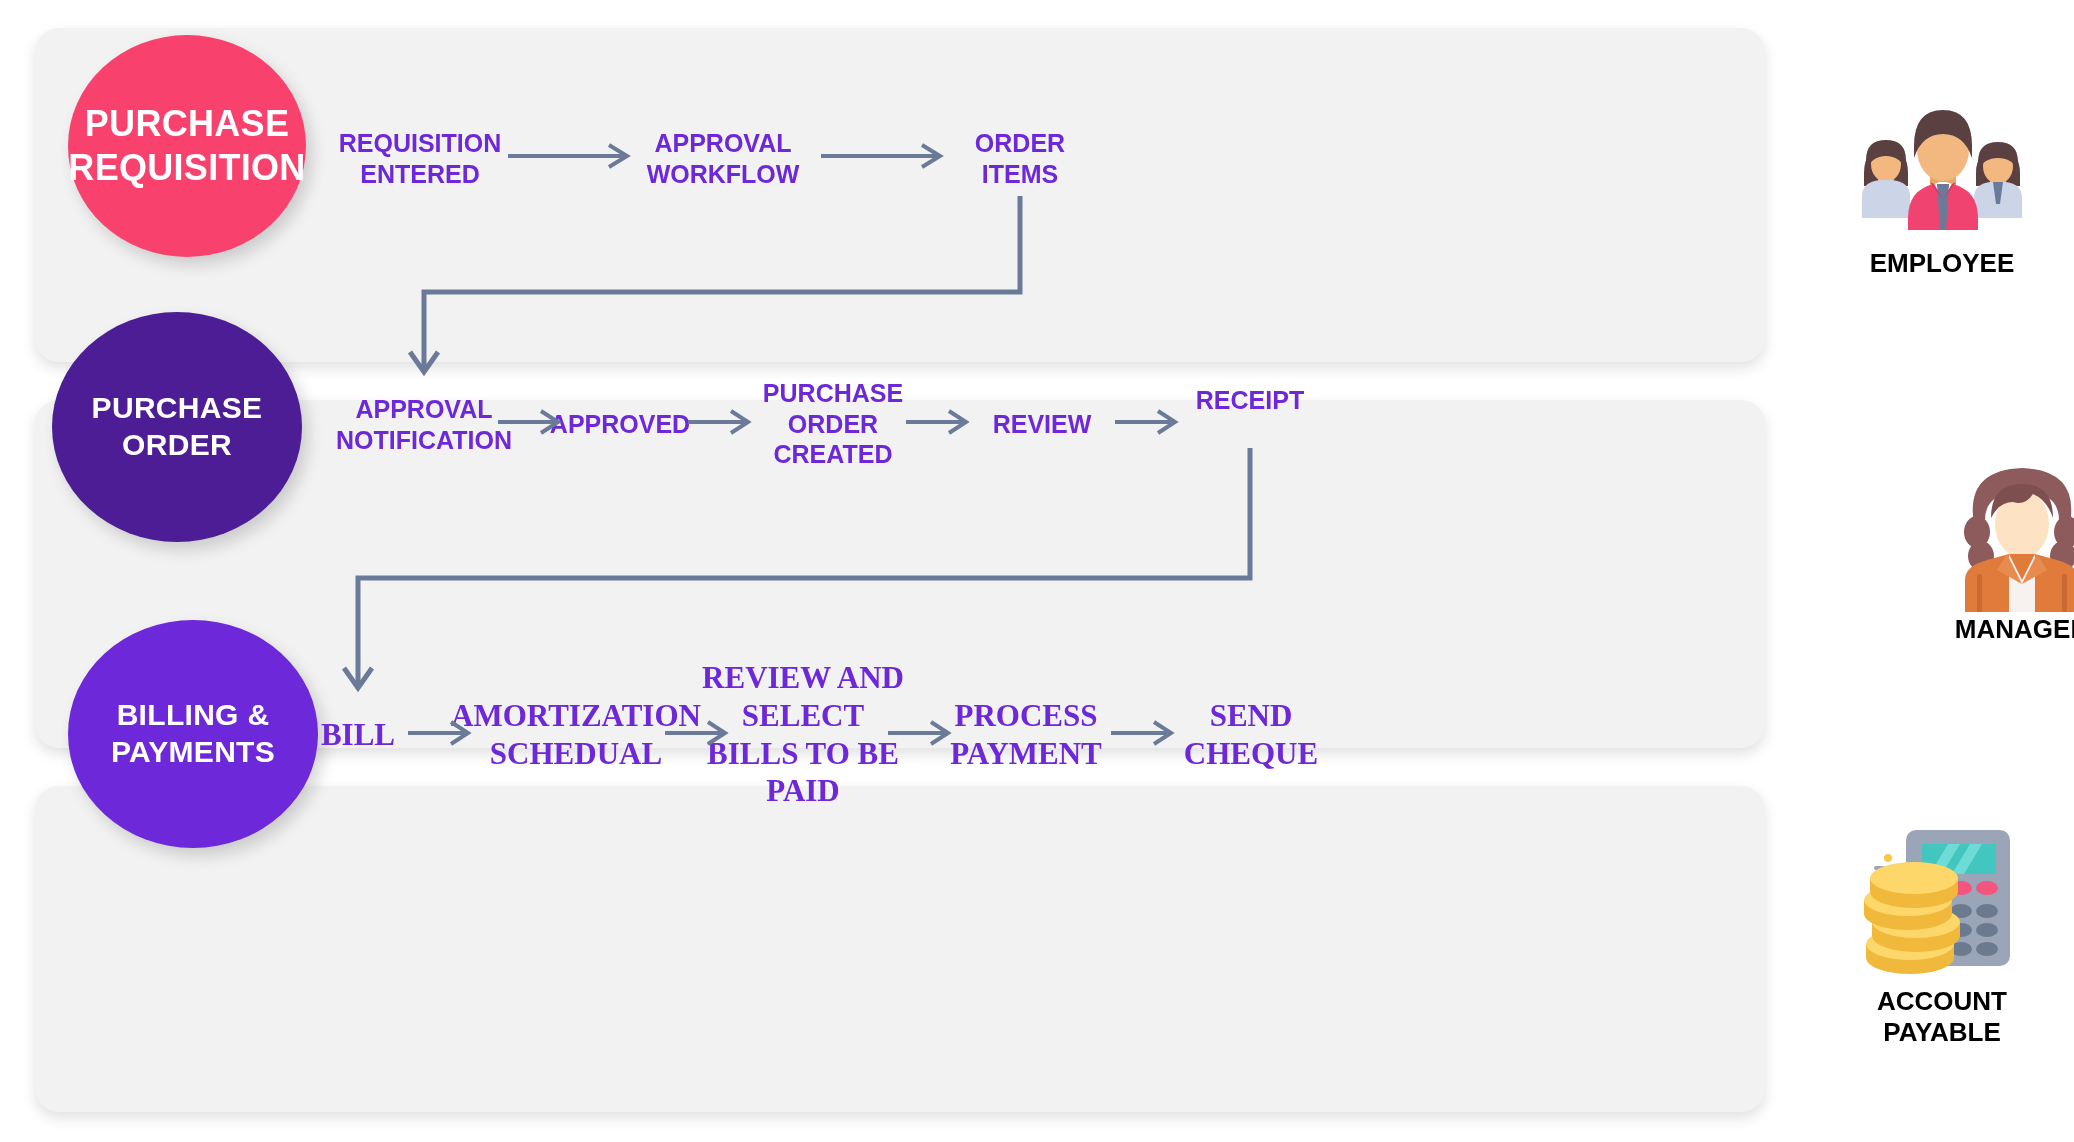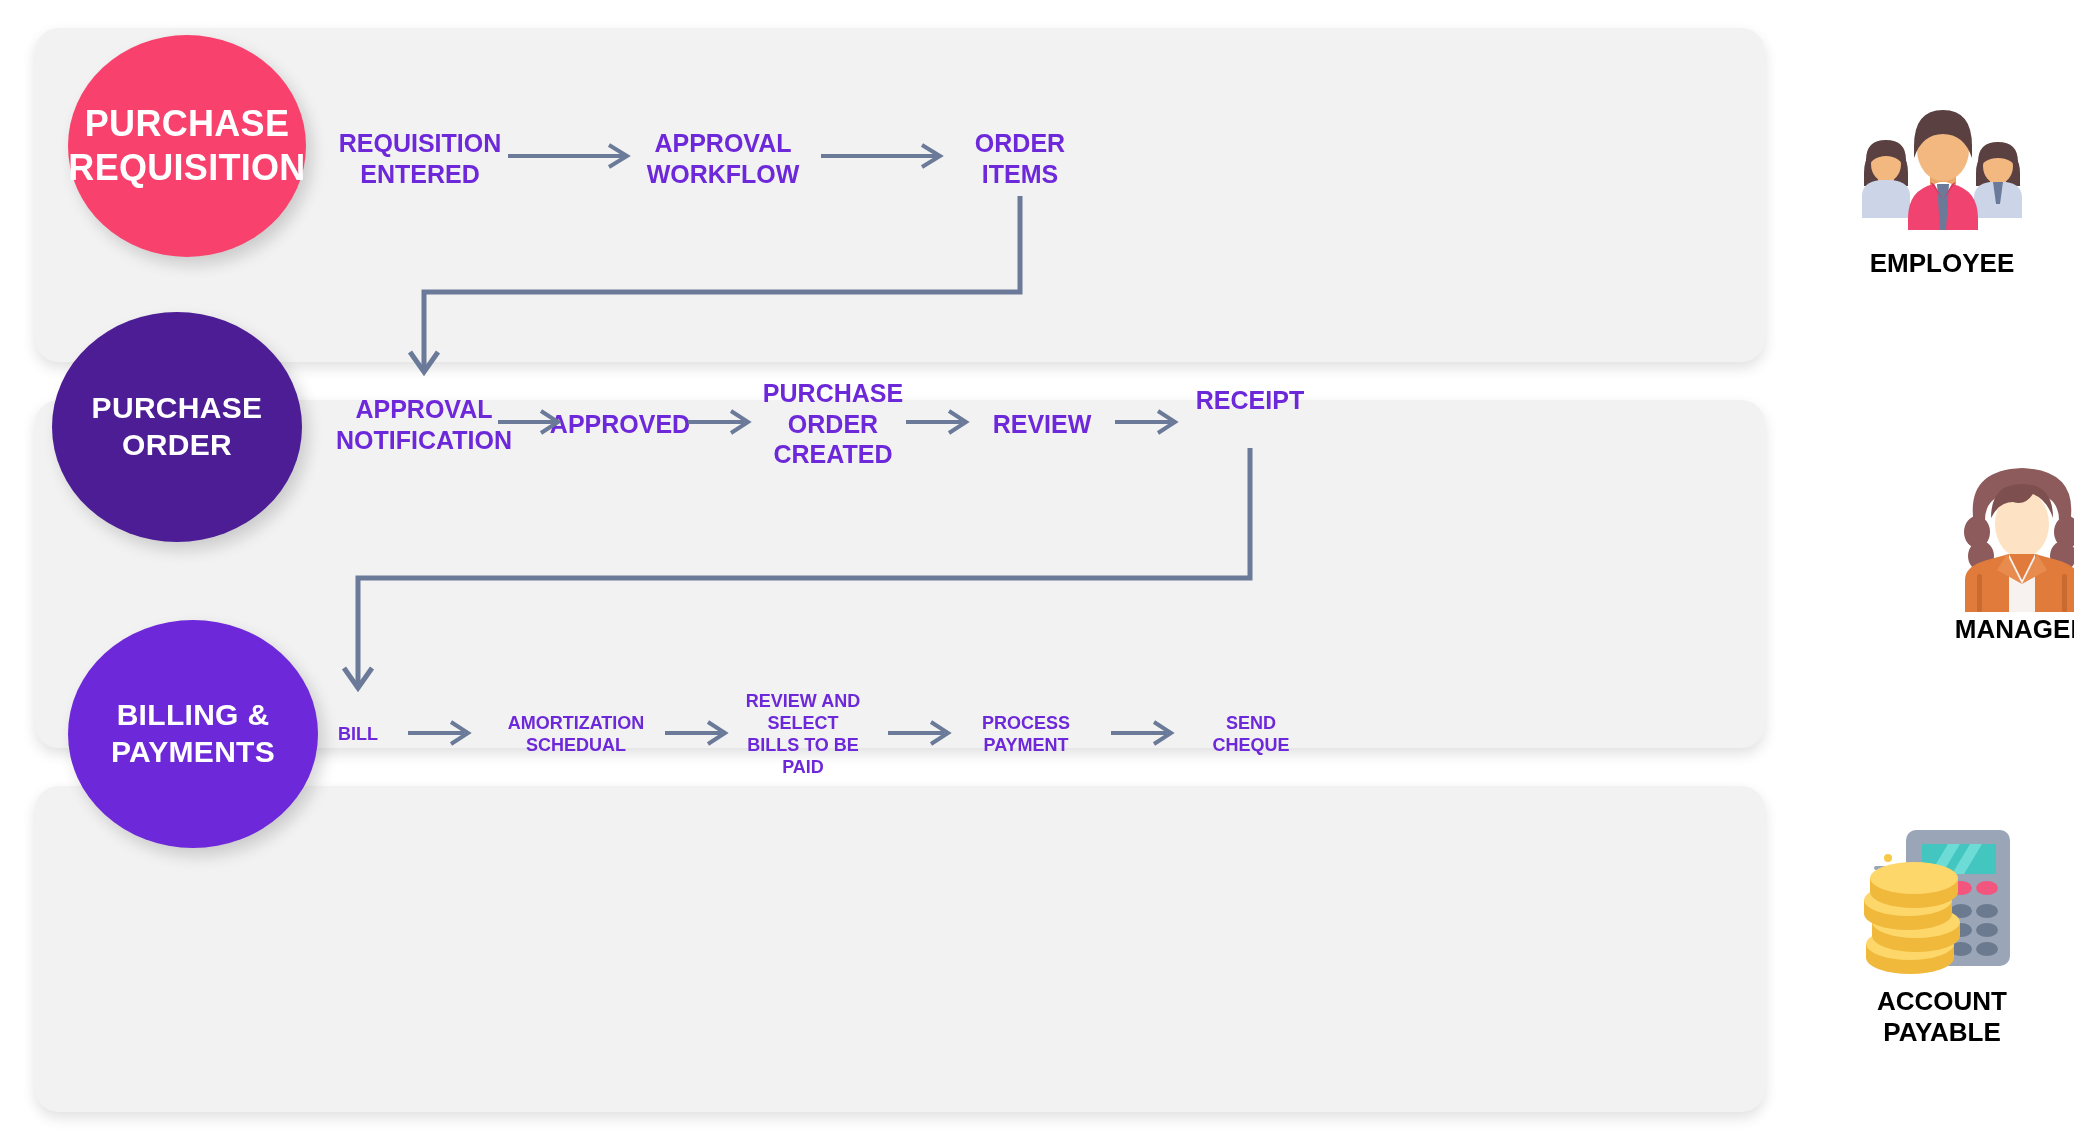--- a/index.html
+++ b/index.html
@@ -68,21 +68,21 @@
     position: absolute;
     text-align: center;
     font-weight: bold;
     color: #6d28d9;
     line-height: 1.22;
     transform: translate(-50%, -50%);
     white-space: pre-line;
   }
   .step.r1 { font-size: 25px; }
   .step.r2 { font-size: 25px; }
-  .step.r3 { font-size: 18px; }
+  .step.r3 { font-size: 31px; font-family: Liberation Serif, serif; }
 
   
   .arrow-short {
     position: absolute;
     transform: translate(-50%, -50%);
   }
 
   
   .connector {
     position: absolute;

